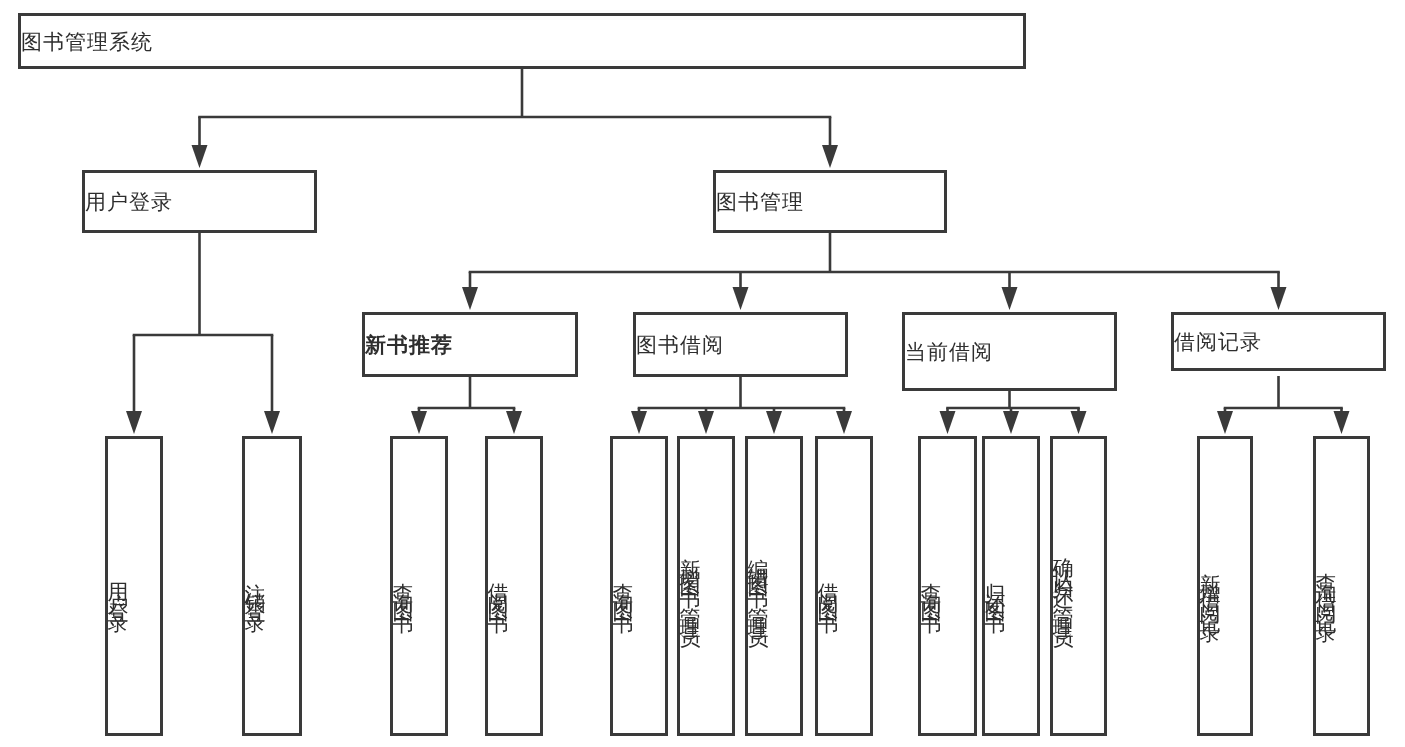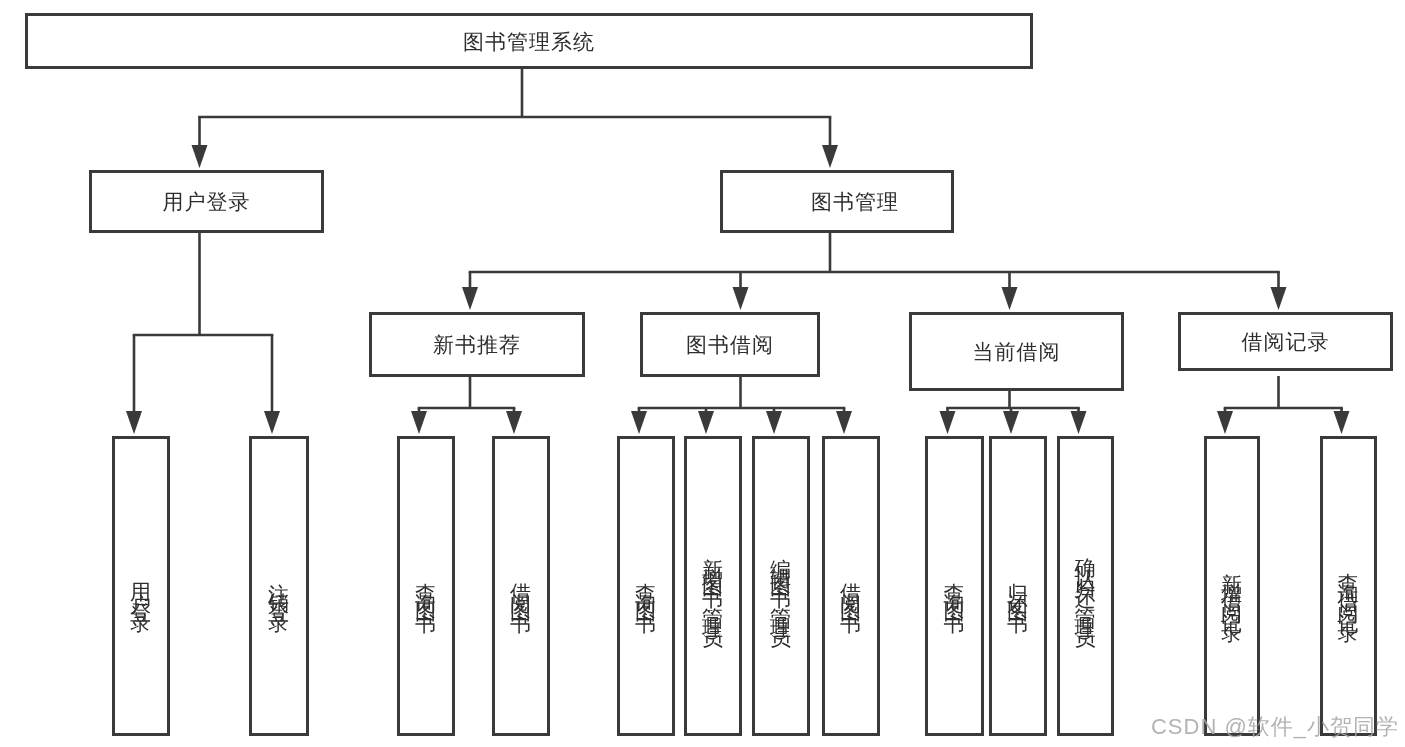--- a/index.html
+++ b/index.html
@@ -19,23 +19,22 @@
     font-family:"Liberation Sans","DejaVu Sans",sans-serif;
   }
   #edges{position:absolute;left:0;top:0;width:1405px;height:747px;}
   .edge{stroke:var(--line);stroke-width:2.6;fill:none;}
   .arrow{fill:var(--line);stroke:none;}
   .node{
     position:absolute;
     box-sizing:border-box;
     border:3px solid var(--border);
     background:var(--fill);
-    display:flex;align-items:center;justify-content:center;
+    display:flex;align-items:center;justify-content:flex-start;
     color:var(--text);
-    margin-left:7px;
   }
   .node .node-label{
     font-size:21px;
     line-height:1;
     letter-spacing:1px;
     white-space:nowrap;
   }
   .node.vertical .node-label{
     writing-mode:vertical-rl;
     text-orientation:mixed;
@@ -126,27 +125,27 @@
         <polygon points="1333.5,411 1349.5,411 1341.5,434" class="arrow"></polygon>
       </g>
     </svg>
   <div id="nodes">
       <div class="node horizontal" style="left: 18px; top: 13px; width: 1008px; height: 56px;">
         <span class="node-label">图书管理系统</span>
       </div>
       <div class="node horizontal" style="left: 82px; top: 170px; width: 235px; height: 63px;">
         <span class="node-label">用户登录</span>
       </div>
-      <div class="node horizontal" style="left: 713px; top: 170px; width: 234px; height: 63px; padding-left: 36px;">
+      <div class="node horizontal" style="left: 713px; top: 170px; width: 234px; height: 63px;">
         <span class="node-label">图书管理</span>
       </div>
-      <div class="node horizontal" style="left: 362px; top: 312px; width: 216px; height: 65px;">
+      <div class="node horizontal" style="left: 362px; top: 312px; width: 216px; height: 65px; font-weight: bold;">
         <span class="node-label">新书推荐</span>
       </div>
-      <div class="node horizontal" style="left: 633px; top: 312px; width: 180px; height: 65px;">
+      <div class="node horizontal" style="left: 633px; top: 312px; width: 215px; height: 65px;">
         <span class="node-label">图书借阅</span>
       </div>
       <div class="node horizontal" style="left: 902px; top: 312px; width: 215px; height: 79px;">
         <span class="node-label">当前借阅</span>
       </div>
       <div class="node horizontal" style="left: 1171px; top: 312px; width: 215px; height: 59px;">
         <span class="node-label">借阅记录</span>
       </div>
       <div class="node vertical" style="left: 105px; top: 436px; width: 58px; height: 300px;">
         <span class="node-label">用户登录</span>
@@ -181,14 +180,13 @@
       <div class="node vertical" style="left: 1050px; top: 436px; width: 57px; height: 300px;">
         <span class="node-label">确认归还（管理员）</span>
       </div>
       <div class="node vertical" style="left: 1197px; top: 436px; width: 56px; height: 300px;">
         <span class="node-label">新增借阅记录</span>
       </div>
       <div class="node vertical" style="left: 1313px; top: 436px; width: 57px; height: 300px;">
         <span class="node-label">查询借阅记录</span>
       </div>
     </div>
-  <div id="watermark">CSDN @软件_小贺同学</div>
 </div>
 
 </body></html>

